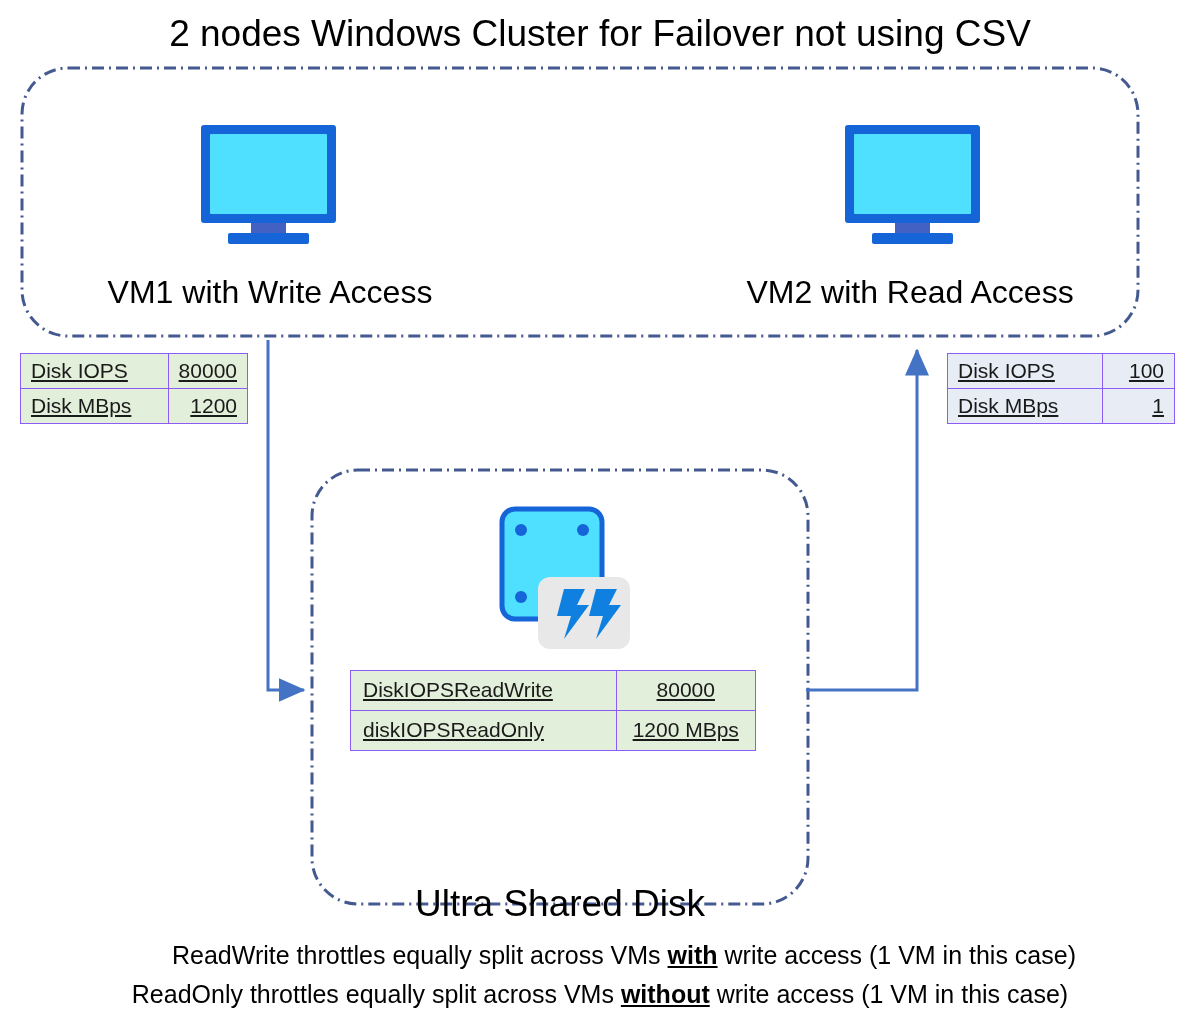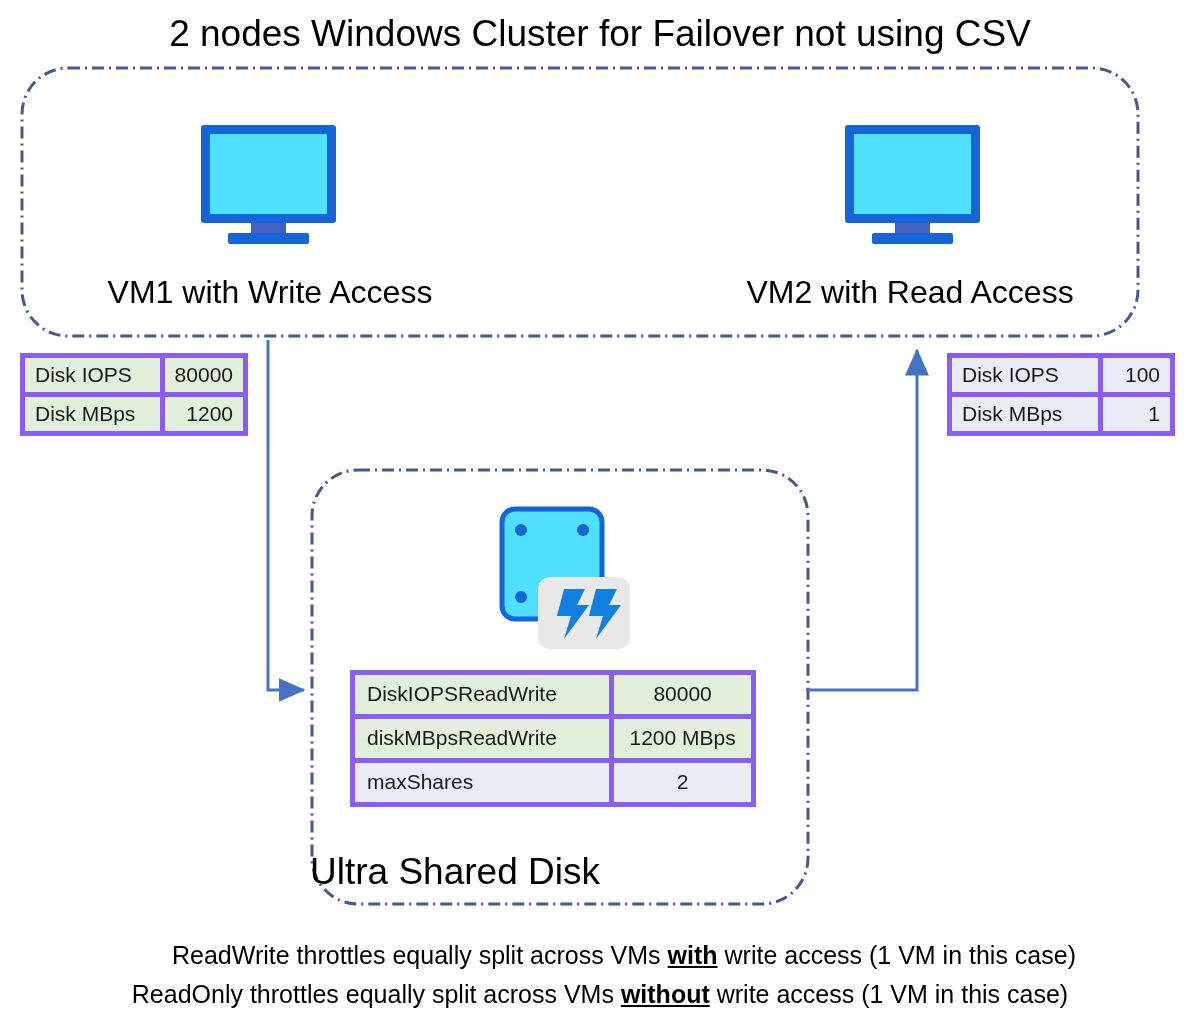--- a/index.html
+++ b/index.html
@@ -71,22 +71,23 @@
   
   table.spec-table {
     position: absolute;
     border-collapse: collapse;
     font-size: 21px;
     color: #1a1a1a;
   }
   table.spec-table td {
     padding: 3px 10px 4px 10px;
     line-height: 27px;
-    border: 5px solid #8b5cf6;
-    white-space: nowrap;
+    border: 1px solid #8b5cf6;
+    white-space: nowrap;
+    text-decoration: underline;
   }
   table.spec-table td.k { text-align: left; }
   table.spec-table td.v { text-align: right; }
   tr.green  td { background: #e2efda; }
   tr.blue   td { background: #e7ecf5; }
 
   #vm1-spec-table { left: 20px; top: 353px; width: 228px; }
   #vm1-spec-table td.k { width: 150px; }
   #vm1-spec-table td.v { width: 58px; }
 
@@ -105,22 +106,23 @@
     left: 496px;
     top: 505px;
     width: 145px;
     height: 150px;
   }
 
   
   #disk-box-label {
     position: absolute;
     left: 310px;
-    top: 850px;
+    top: 882px;
     width: 500px;
+    text-align: center;
     font-size: 37px;
     line-height: 44px;
     white-space: nowrap;
   }
 
   
   #arrows-layer {
     position: absolute;
     left: 0; top: 0;
     width: 1200px;
@@ -212,26 +214,22 @@
   <path d="M100 84 h21 l-8 16 h12 l-25 34 l7 -23 h-14 z" fill="#0f7fe0"></path>
 </svg>
 
 <table class="spec-table" id="disk-spec-table">
   <tbody>
     <tr class="green">
       <td class="k">DiskIOPSReadWrite</td>
       <td class="v">80000</td>
     </tr>
     <tr class="green">
-      <td class="k">diskMBpsReadWrite</td>
+      <td class="k">diskIOPSReadOnly</td>
       <td class="v">1200 MBps</td>
-    </tr>
-    <tr class="blue">
-      <td class="k">maxShares</td>
-      <td class="v">2</td>
     </tr>
   </tbody>
 </table>
 
 <div id="disk-box-label">Ultra Shared Disk</div>
 
 <svg id="arrows-layer" viewBox="0 0 1200 1036">
   <defs>
     <marker id="arrowhead-right" markerWidth="9" markerHeight="8" refX="8.5" refY="4" orient="auto" markerUnits="strokeWidth">
       <path d="M0,0 L9,4 L0,8 z" fill="#4472c4"></path>

